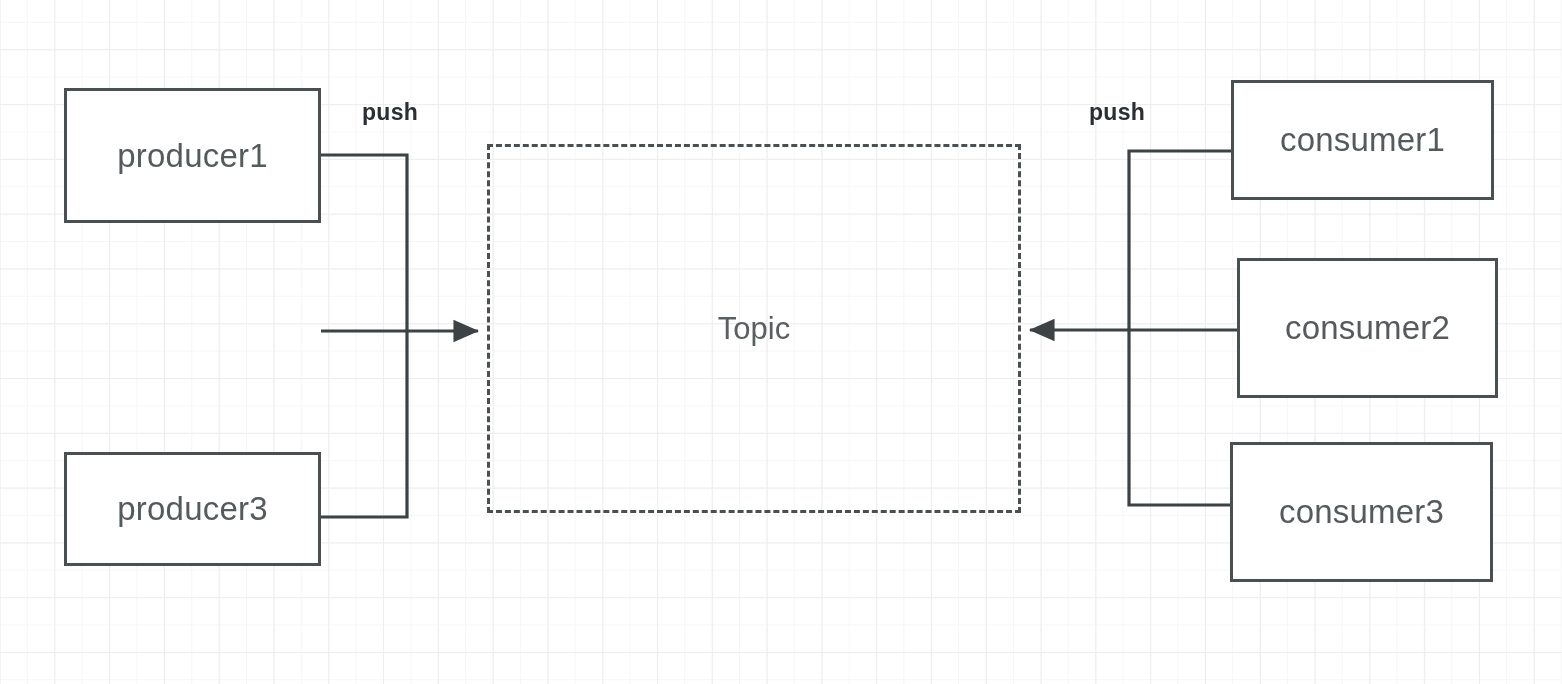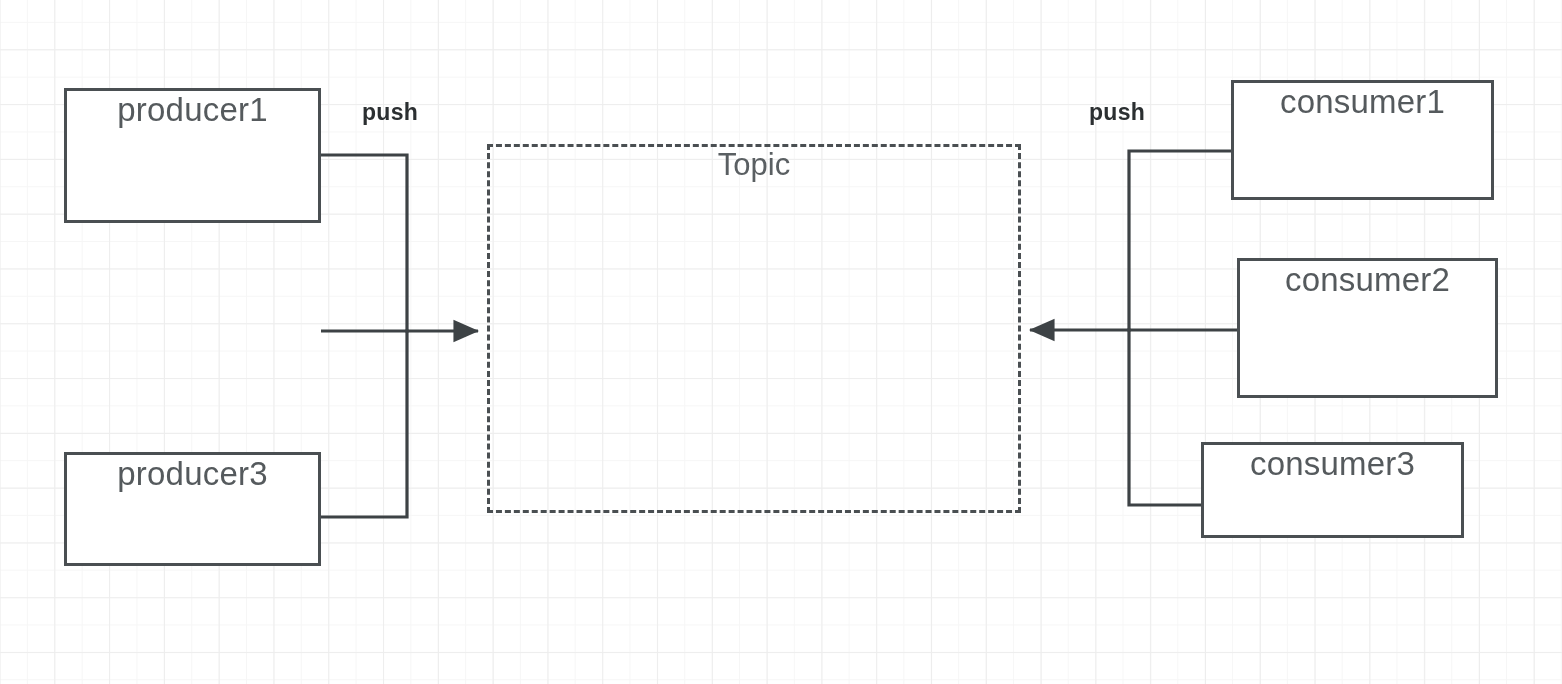--- a/index.html
+++ b/index.html
@@ -34,36 +34,37 @@
     width: 1562px;
     height: 684px;
     pointer-events: none;
   }
   .node {
     position: absolute;
     box-sizing: border-box;
     background: #ffffff;
     border: 3px solid #4a4f52;
     display: flex;
+    align-items: center;
     justify-content: center;
   }
   .node-label {
     font-size: 33px;
     color: #555a5d;
     letter-spacing: 0.2px;
     white-space: nowrap;
     font-weight: 400;
   }
   .topic-box {
     position: absolute;
     box-sizing: border-box;
     background: transparent;
     border: 3px dashed #4a4f52;
     display: flex;
-    align-items: flex-start;
+    align-items: center;
     justify-content: center;
   }
   .topic-label {
     font-size: 31px;
     color: #5a5f62;
     white-space: nowrap;
   }
   .edge-label {
     position: absolute;
     font-size: 23px;
@@ -120,21 +121,21 @@
   </div>
 
   <div class="node" style="left:1231px; top:80px; width:263px; height:120px;">
     <span class="node-label">consumer1</span>
   </div>
 
   <div class="node" style="left:1237px; top:258px; width:261px; height:140px;">
     <span class="node-label">consumer2</span>
   </div>
 
-  <div class="node" style="left:1201px; top:442px; width:263px; height:96px;">
+  <div class="node" style="left:1230px; top:442px; width:263px; height:140px;">
     <span class="node-label">consumer3</span>
   </div>
 
   <div class="edge-label" style="left:362px; top:99px;">push</div>
 
   <div class="edge-label" style="left:1089px; top:99px;">push</div>
 
 </div>
 
 </body></html>

